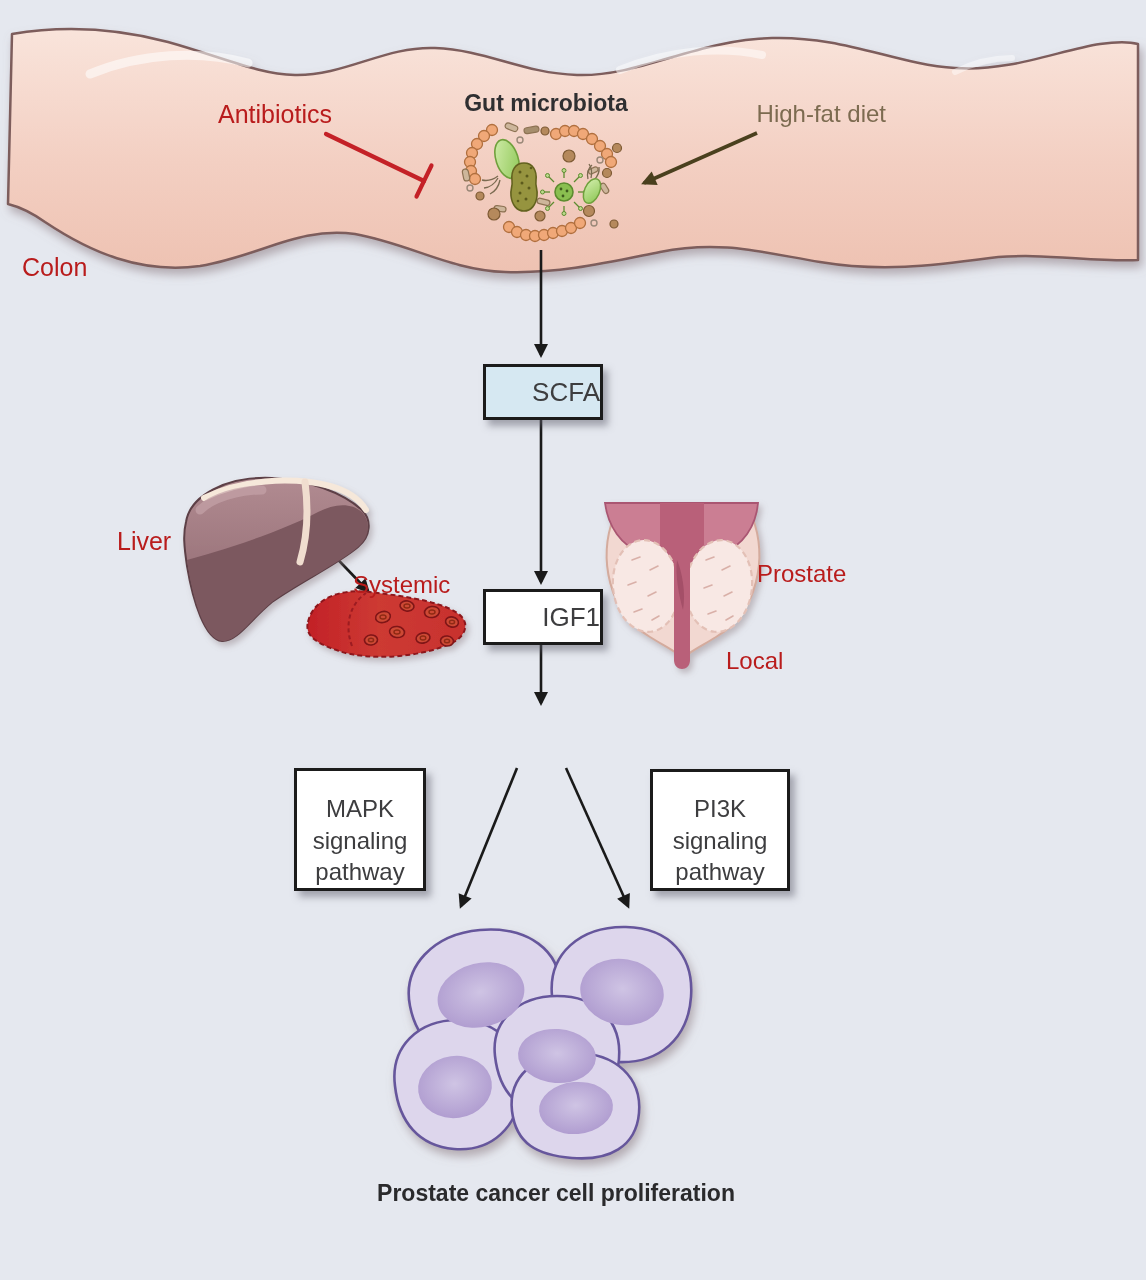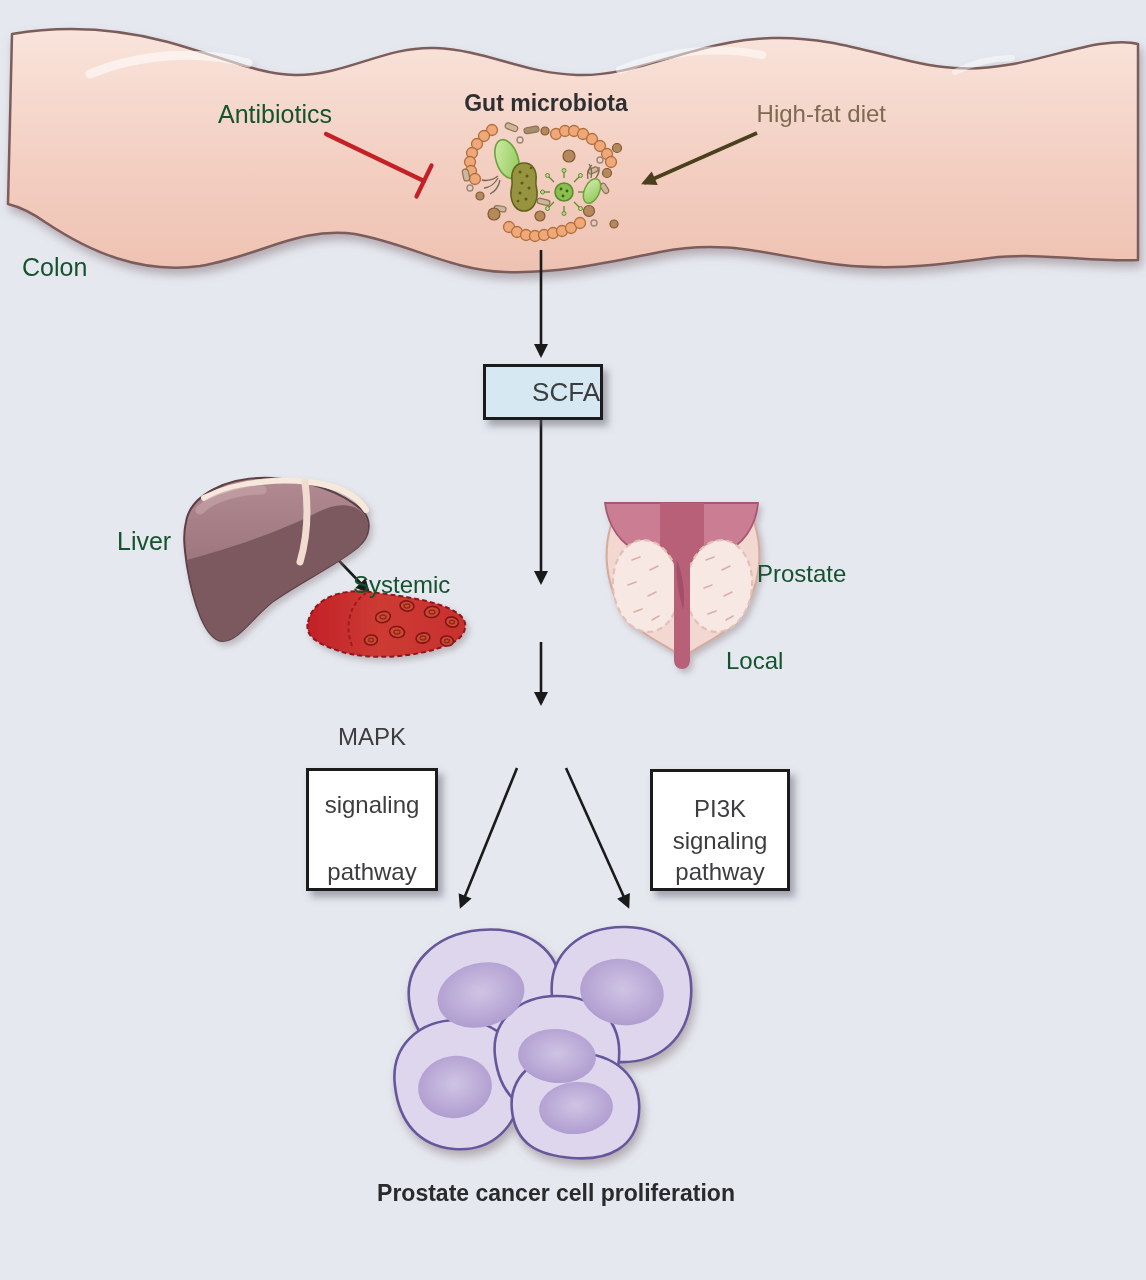--- a/index.html
+++ b/index.html
@@ -1,19 +1,19 @@
 <!DOCTYPE html>
 <html><head>
 <meta charset="utf-8">
 <style>
   html,body{margin:0;padding:0;background:#e5e8ef;}
   .canvas{position:relative;width:1146px;height:1280px;background:#e5e8ef;overflow:hidden;
           font-family:"Liberation Sans", sans-serif;color:#414144;}
   svg{position:absolute;left:0;top:0;}
-  .lbl{position:absolute;font-size:24px;color:#14532d;white-space:nowrap;}
+  .lbl{position:absolute;font-size:24px;color:#b91c1c;white-space:nowrap;}
   .lbl.bold{font-weight:bold;color:#2f2f31;}
   .lbl.olive{color:#7c6b50;}
   .node{position:absolute;display:flex;align-items:center;justify-content:flex-end;
         background:#ffffff;border:3px solid #1b1b1b;box-shadow:5px 6px 7px rgba(96,96,110,.5);
         font-size:26px;color:#3d3d3f;text-align:center;}
   .node.blue{background:#d6e8f2;}
   .node.multi{font-size:24px;line-height:1.32;flex-direction:column;}
   .footer-title{position:absolute;left:16px;top:1180px;width:1080px;text-align:center;
         font-size:23px;font-weight:bold;color:#2a2a2c;}
   .caption{position:absolute;left:50px;top:1222px;width:1062px;font-size:18.5px;
@@ -326,21 +326,24 @@
   <div class="lbl olive" style="left:726px;top:100px;width:160px;text-align:right;">High-fat diet</div>
   <div class="lbl" style="left:22px;top:253px;font-size:25px;">Colon</div>
   <div class="lbl" style="left:117px;top:527px;font-size:25px;">Liver</div>
   <div class="lbl" style="left:353px;top:571px;">Systemic</div>
   <div class="lbl" style="left:757px;top:560px;">Prostate</div>
   <div class="lbl" style="left:726px;top:623px;margin-top:24px;">Local</div>
 
   <div class="node blue" style="left:483px;top:364px;width:114px;height:50px;">
     <span>SCFA</span>
   </div>
-  <div class="node multi" style="left:306px;top:768px;width:126px;height:117px;gap:36px;">
+  <div class="node" style="left:483px;top:589px;width:114px;height:50px;">
+    <span>IGF1</span>
+  </div>
+  <div class="node multi" style="left:294px;top:768px;width:126px;height:117px;">
     <span>MAPK</span>
     <span>signaling</span>
     <span>pathway</span>
   </div>
   <div class="node multi" style="left:650px;top:769px;width:134px;height:116px;">
     <span>PI3K</span>
     <span>signaling</span>
     <span>pathway</span>
   </div>
 

